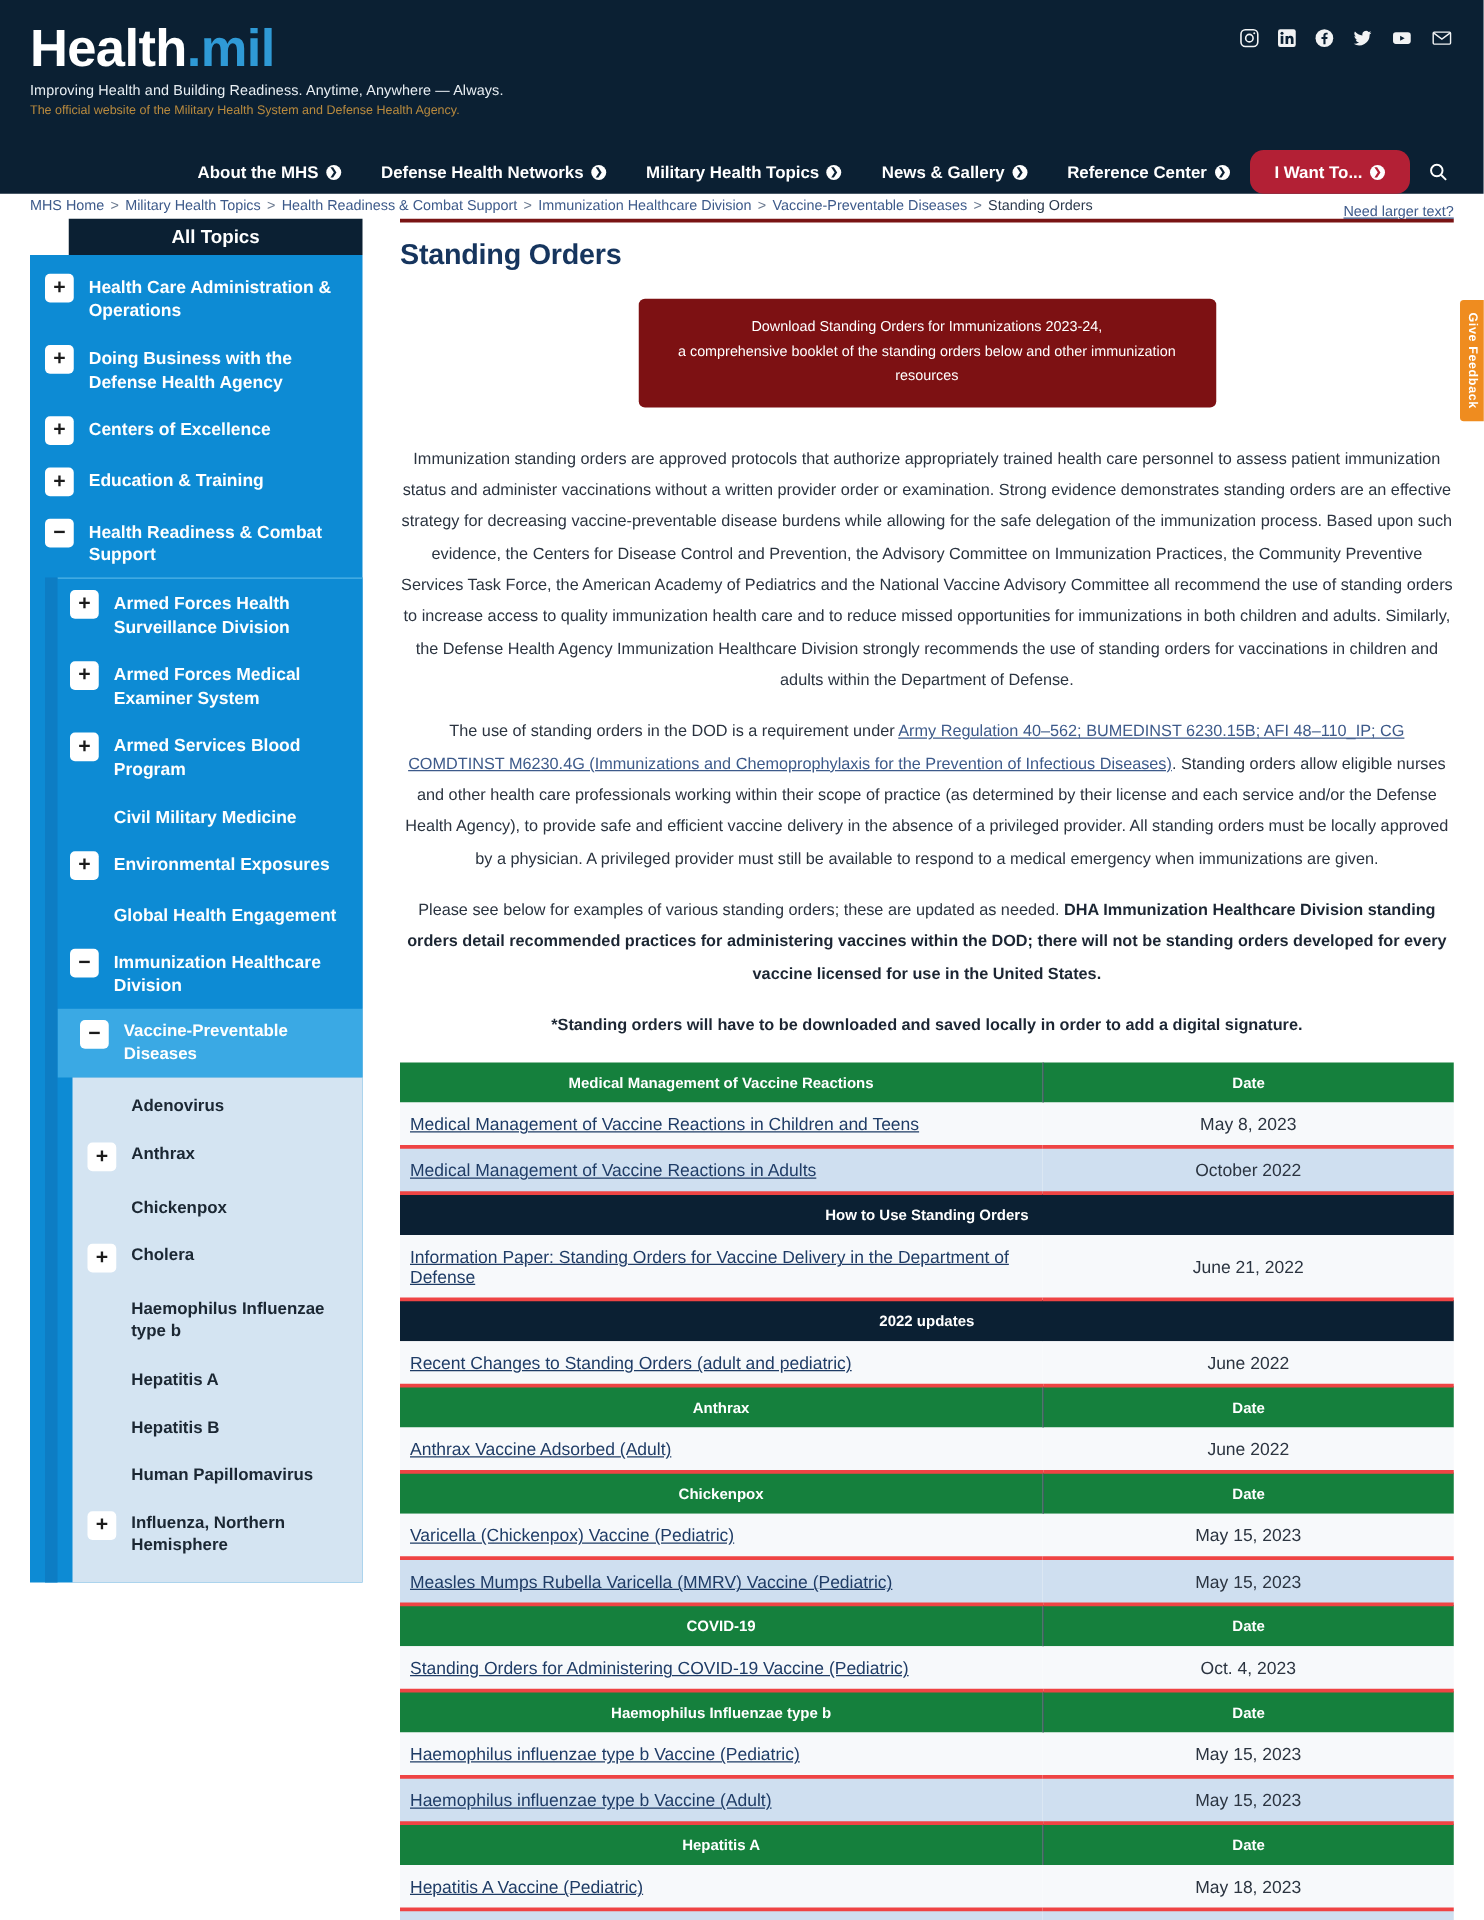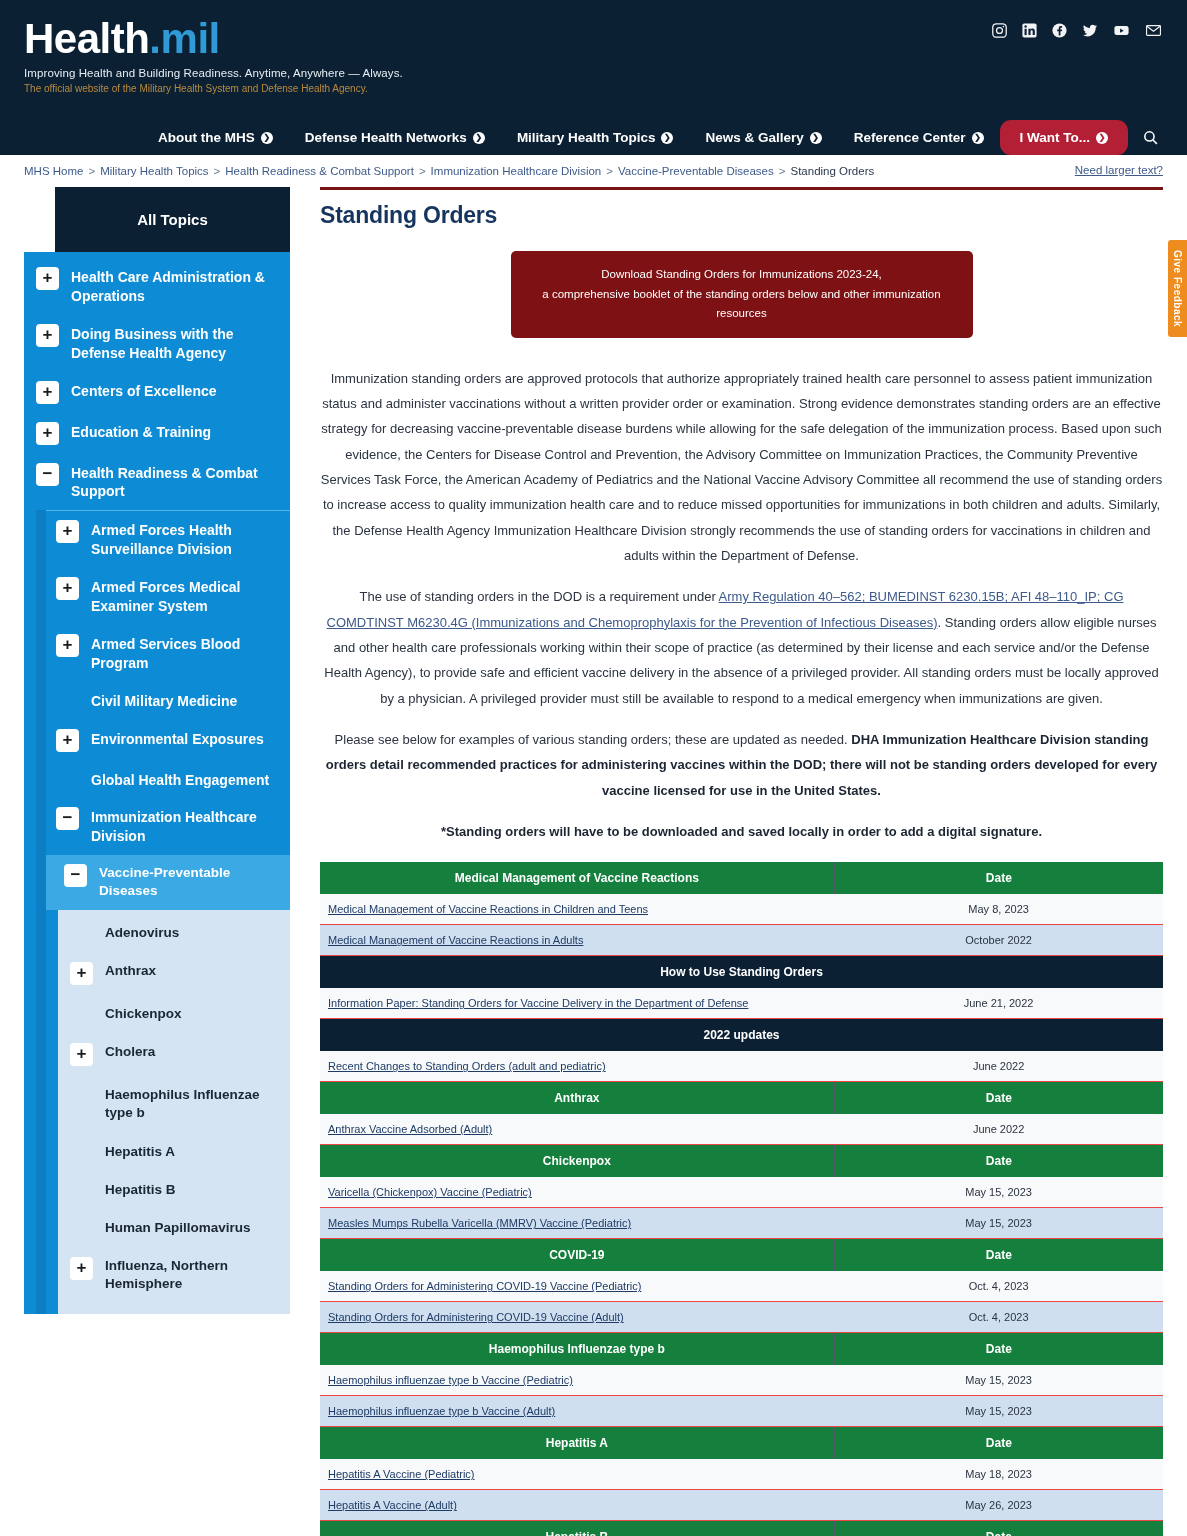--- a/index.html
+++ b/index.html
@@ -58,41 +58,41 @@
     font-size:8px; line-height:12px; text-align:center; font-weight:bold;
     display:inline-block;
   }
   .navitem.accent .chev { background:#ffffff; color:#b32035; }
   .searchbtn {
     display:flex; align-items:center; padding:0 14px; cursor:pointer;
   }
 
   
   .crumbbar {
-    height: 32px; display:flex; align-items:center;
+    height: 20px; display:flex; align-items:center;
     padding: 0 24px; position:relative;
     font-size: 11.5px;
   }
   .crumbbar a { color:#3d5a8a; text-decoration:none; }
   .crumbbar .sep { color:#6b7a90; margin:0 5px; }
   .crumbbar .cur { color:#2c3a4d; }
   .larger-text {
     position:absolute; right:24px; top:9px;
     font-size:11.5px; color:#3d5a8a; text-decoration:underline; cursor:pointer;
   }
 
   
   .page { display:flex; padding: 0 24px; gap: 14px; }
   .sidebar { width: 266px; flex:none; }
   .content { flex:1; min-width:0; padding-left:16px; }
 
   
   .alltopics {
     background:#0b2033; color:#fff; text-align:center;
-    font-size:15px; font-weight:bold; padding:24px 0;margin-left:31px;
+    font-size:15px; font-weight:bold; padding:6px 0;margin-left:31px;
   }
   .navtree { background:#0d8bd4; padding: 6px 0 0 0; position:relative; }
   .lvl1 {
     display:flex; align-items:flex-start; gap:12px;
     padding: 9px 16px 9px 12px;
     cursor:pointer;
   }
   .lvl1 .lbl { color:#ffffff; font-size:14px; font-weight:bold; line-height:1.35; padding-top:1px; }
   .pm {
     flex:none; width:23px; height:23px; border-radius:4px;
@@ -156,21 +156,21 @@
     font-size:12px; font-weight:bold; text-align:center;
     padding: 9px 6px; border-right:1px solid #4a5868;
   }
   table.so th.sec:last-child { border-right:none; }
   table.so th.full {
     background:#0b2033; color:#ffffff;
     font-size:12px; font-weight:bold; text-align:center;
     padding: 9px 6px;
   }
   table.so td {
-    font-size:11px; padding: 9px 8px; border-bottom:1px solid #ef4444;
+    font-size:14px; padding: 9px 8px; border-bottom:3px solid #ef4444;
   }
   table.so td.name a { color:#1f3c66; text-decoration:underline; }
   table.so td.date { text-align:center; color:#2b3440; }
   tr.odd td { background:#f7f9fb; }
   tr.even td { background:#cfdff0; }
   col.c1 { width: 61%; }
   col.c2 { width: 39%; }
 
   
   .feedback {
@@ -462,24 +462,20 @@
       <td class="date">May 15, 2023</td>
           </tr>
           <tr>
       <th class="sec">COVID-19</th>
       <th class="sec">Date</th>
           </tr>
           <tr class="odd">
       <td class="name"><a href="#">Standing Orders for Administering COVID-19 Vaccine (Pediatric)</a></td>
       <td class="date">Oct. 4, 2023</td>
           </tr>
-          <tr class="even">
-      <td class="name"><a href="#">Standing Orders for Administering COVID-19 Vaccine (Adult)</a></td>
-      <td class="date">Oct. 4, 2023</td>
-          </tr>
           <tr>
       <th class="sec">Haemophilus Influenzae type b</th>
       <th class="sec">Date</th>
           </tr>
           <tr class="odd">
       <td class="name"><a href="#">Haemophilus influenzae type b Vaccine (Pediatric)</a></td>
       <td class="date">May 15, 2023</td>
           </tr>
           <tr class="even">
       <td class="name"><a href="#">Haemophilus influenzae type b Vaccine (Adult)</a></td>

